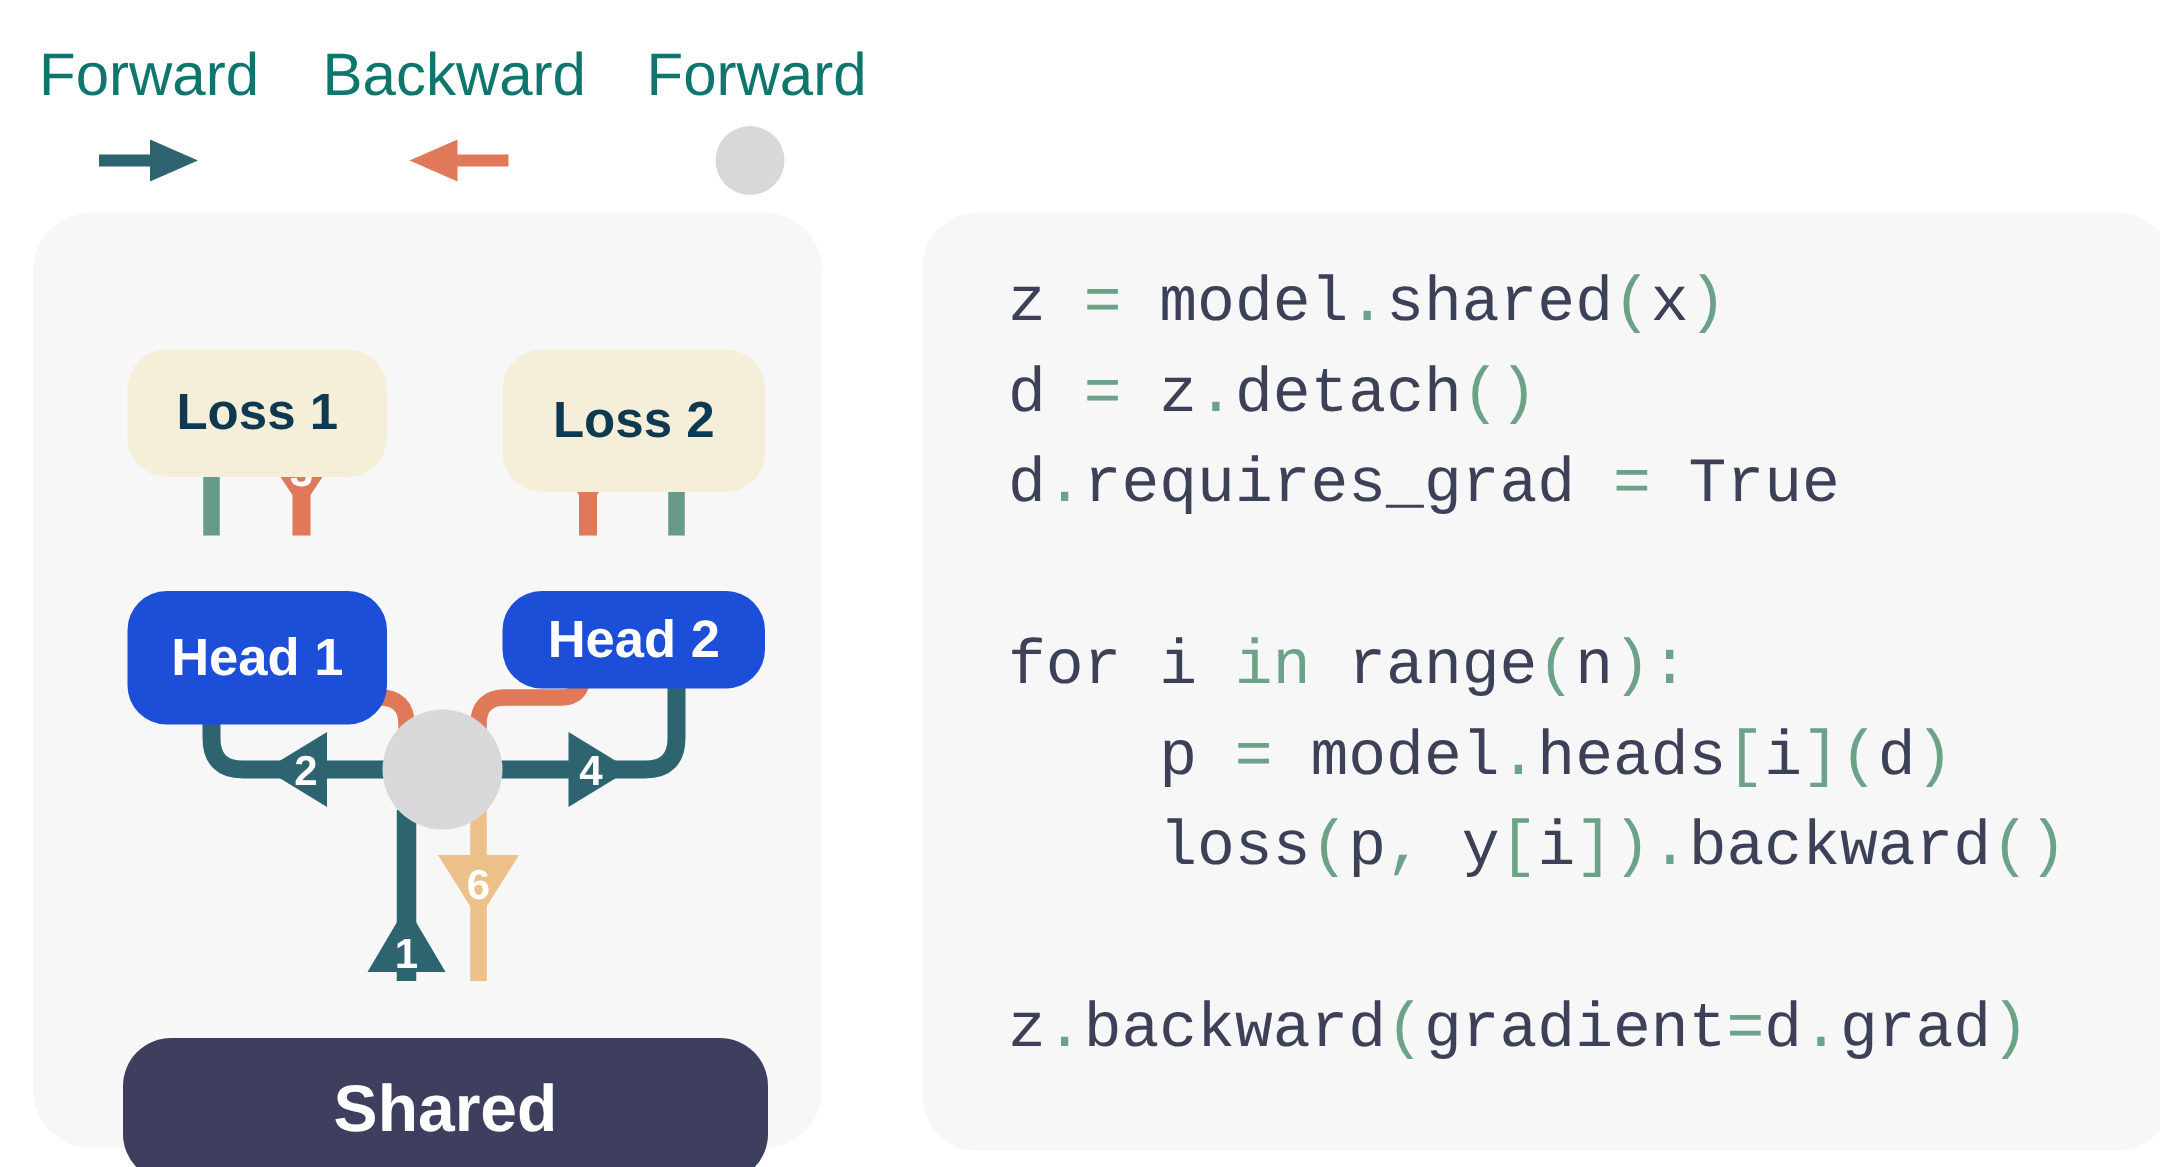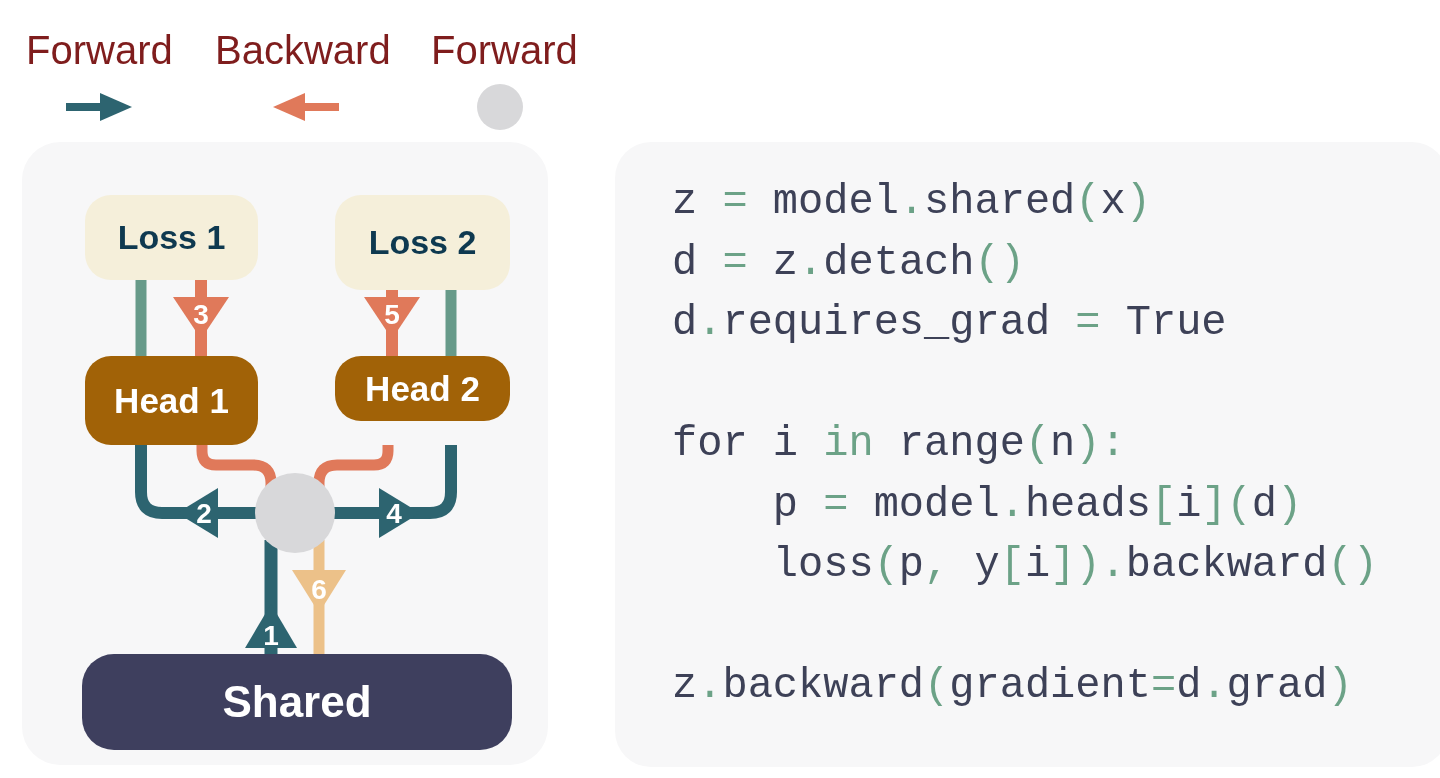--- a/index.html
+++ b/index.html
@@ -1,36 +1,36 @@
 <!DOCTYPE html>
 <html><head>
 <meta charset="utf-8">
 <style>
   html,body{margin:0;padding:0;background:#ffffff;}
   .page{position:relative;width:1440px;height:778px;background:#ffffff;overflow:hidden;
         font-family:"Liberation Sans",sans-serif;}
 
   
-  .legend-label{position:absolute;top:28px;font-size:40px;font-weight:500;color:#7f1d1d;white-space:nowrap;}
+  .legend-label{position:absolute;top:28px;font-size:40px;font-weight:500;color:#0f766e;white-space:nowrap;}
   #lbl-forward{left:26px;}
   #lbl-backward{left:215px;}
   #lbl-tensor{left:431px;}
   .legend-glyph{position:absolute;top:90px;}
   #glyph-forward{left:62px;}
   #glyph-backward{left:267px;}
   #glyph-tensor{left:476px;top:83px;}
 
   
   .diagram-panel{position:absolute;left:22px;top:142px;width:526px;height:623px;
                  background:#f7f7f8;border-radius:38px;}
   .edges-svg{position:absolute;left:0;top:0;}
   .node{position:absolute;display:flex;align-items:center;justify-content:center;
-        font-weight:bold;border-radius:26px;}
+        font-weight:bold;border-radius:26px;margin-top:38px;}
   .node-loss{background:#f5efda;color:#0e3950;font-size:34px;}
-  .node-head{background:#a16207;color:#ffffff;font-size:35px;}
+  .node-head{background:#1d4ed8;color:#ffffff;font-size:35px;}
   .node-shared{background:#3e3f5e;color:#ffffff;font-size:44px;border-radius:32px;}
   #node-loss1{left:63px;top:53px;width:173px;height:85px;}
   #node-loss2{left:313px;top:53px;width:175px;height:95px;}
   #node-head1{left:63px;top:214px;width:173px;height:89px;}
   #node-head2{left:313px;top:214px;width:175px;height:65px;}
   #node-shared{left:60px;top:512px;width:430px;height:96px;}
   .edge-num{font:bold 28px "Liberation Sans",sans-serif;fill:#ffffff;text-anchor:middle;}
 
   
   .code-panel{position:absolute;left:615px;top:142px;width:833px;height:625px;

